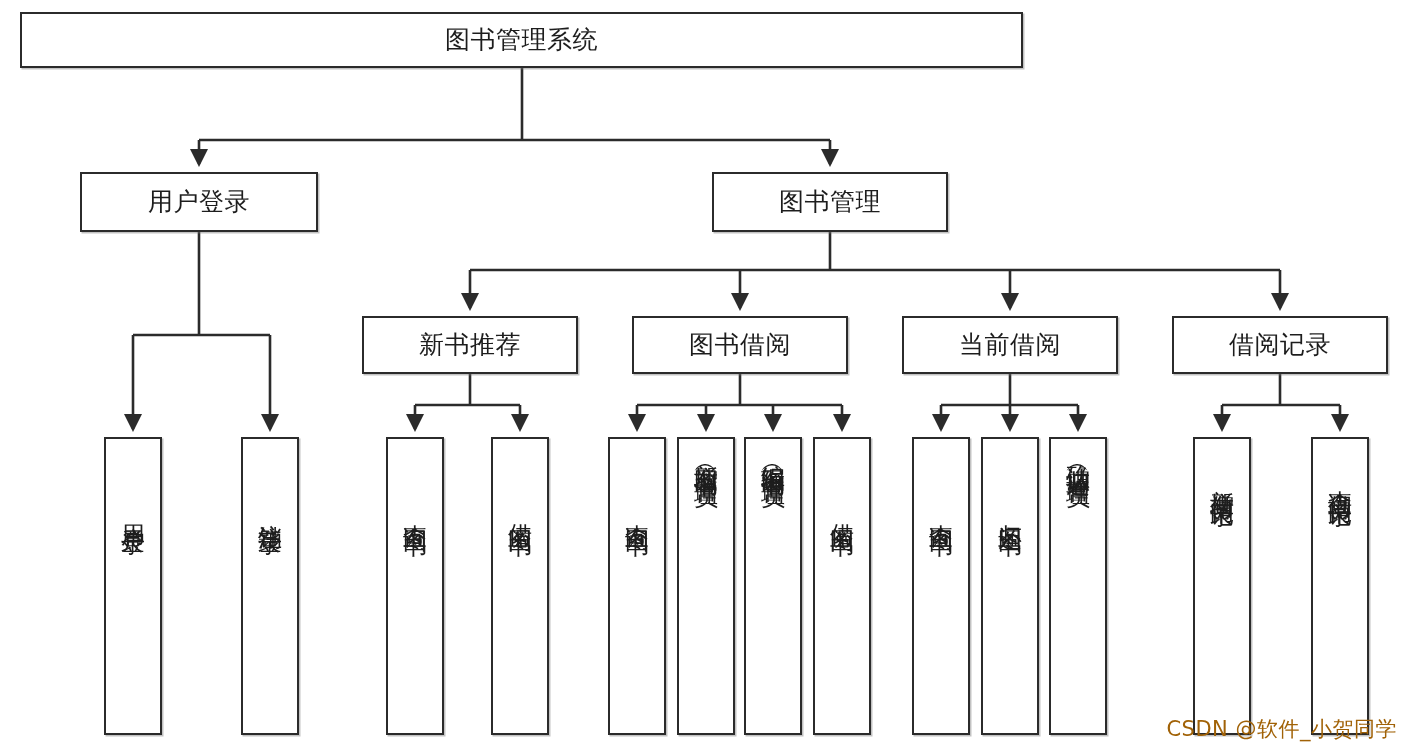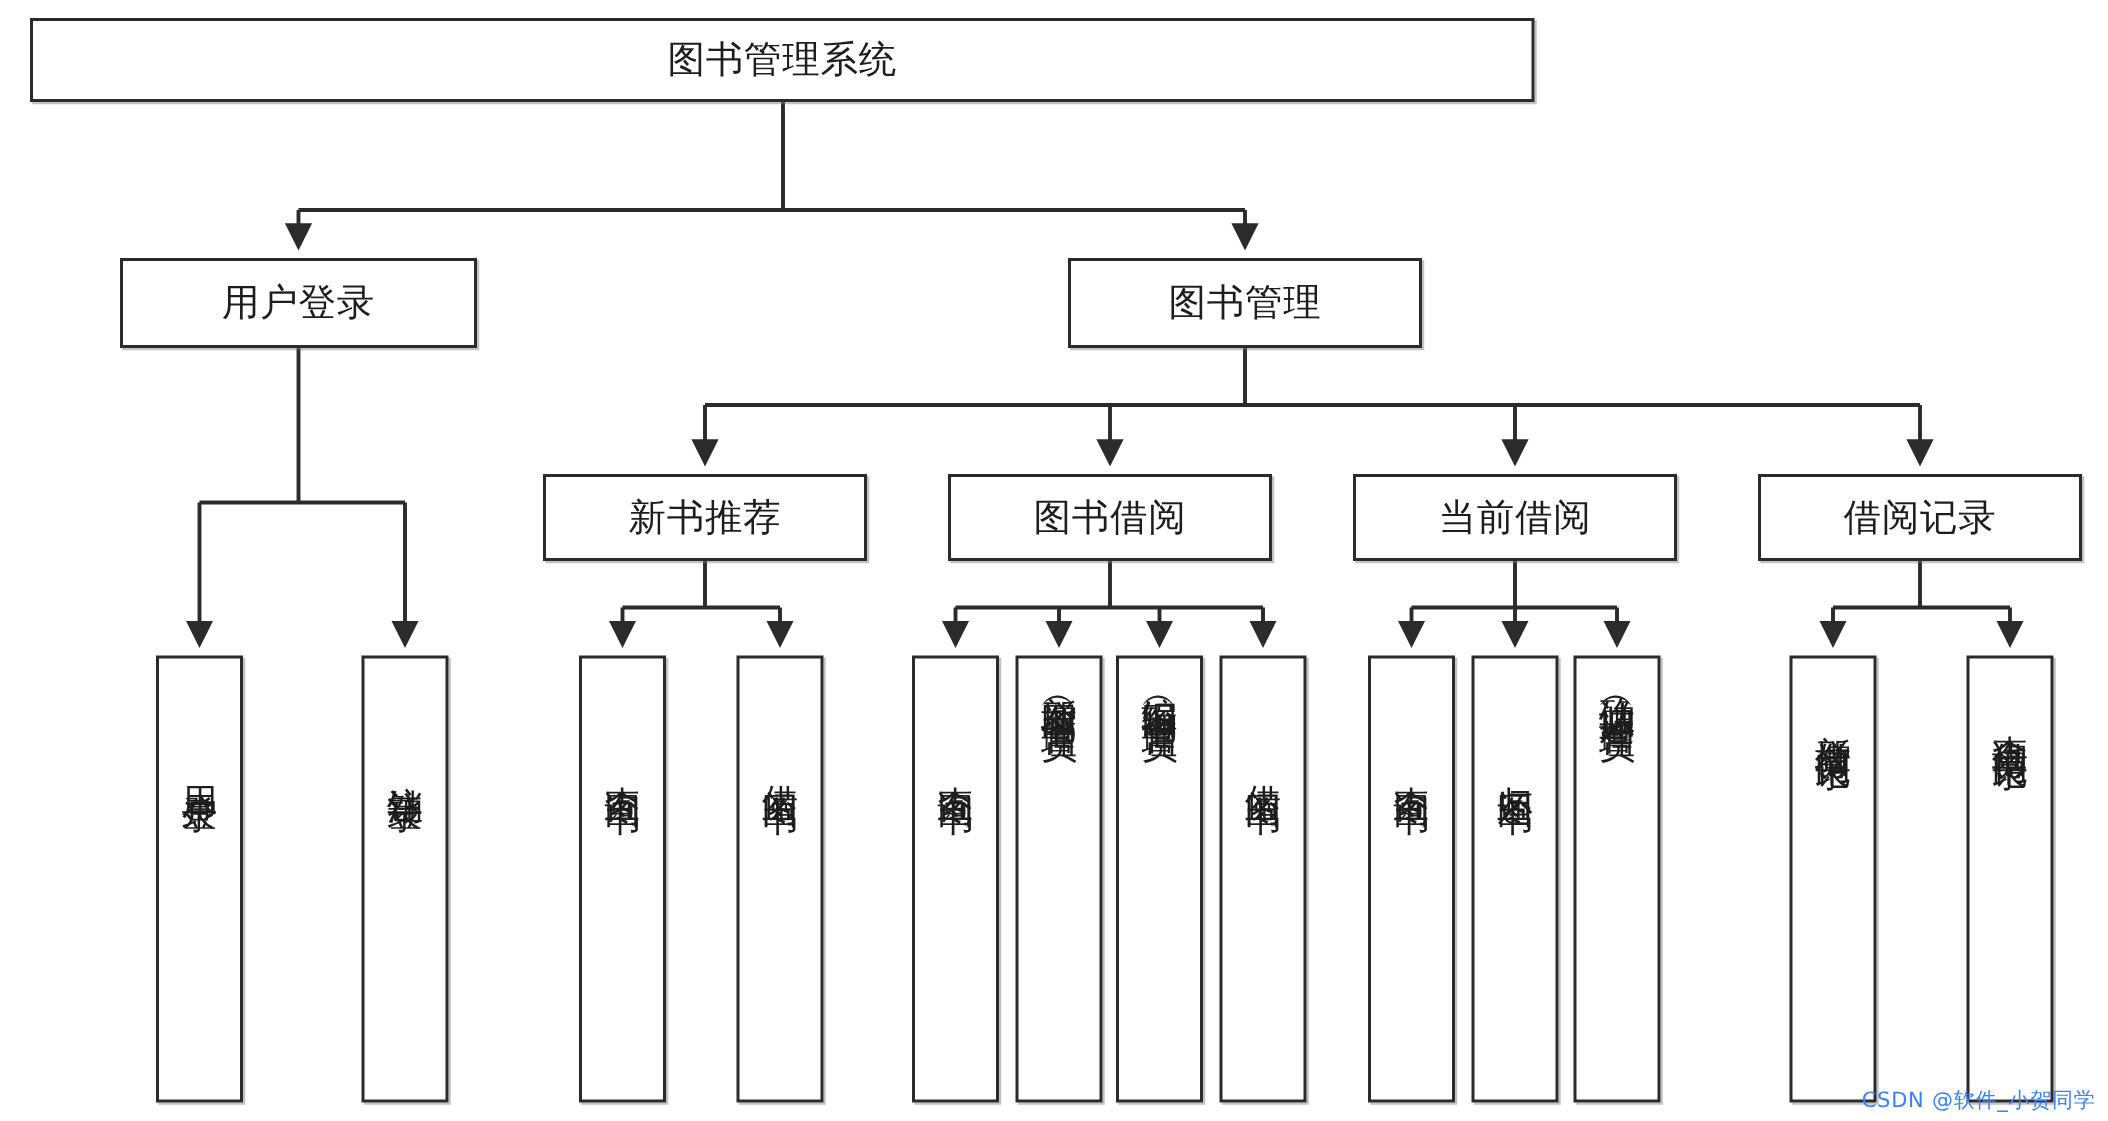--- a/index.html
+++ b/index.html
@@ -71,22 +71,22 @@
   .node.vert.tall .label {
     margin-top: 30px;
   }
   .node.vert.top .label {
     margin-top: 4px;
   }
   .watermark {
     position: absolute;
     right: 8px;
     bottom: 4px;
-    font-size: 14px;
-    color: #3b82f6;
+    font-size: 21px;
+    color: #a16207;
     letter-spacing: 0.5px;
     white-space: nowrap;
     text-align: center;
   }
 </style>
 </head>
 <body>
 
 <div id="canvas">
 

